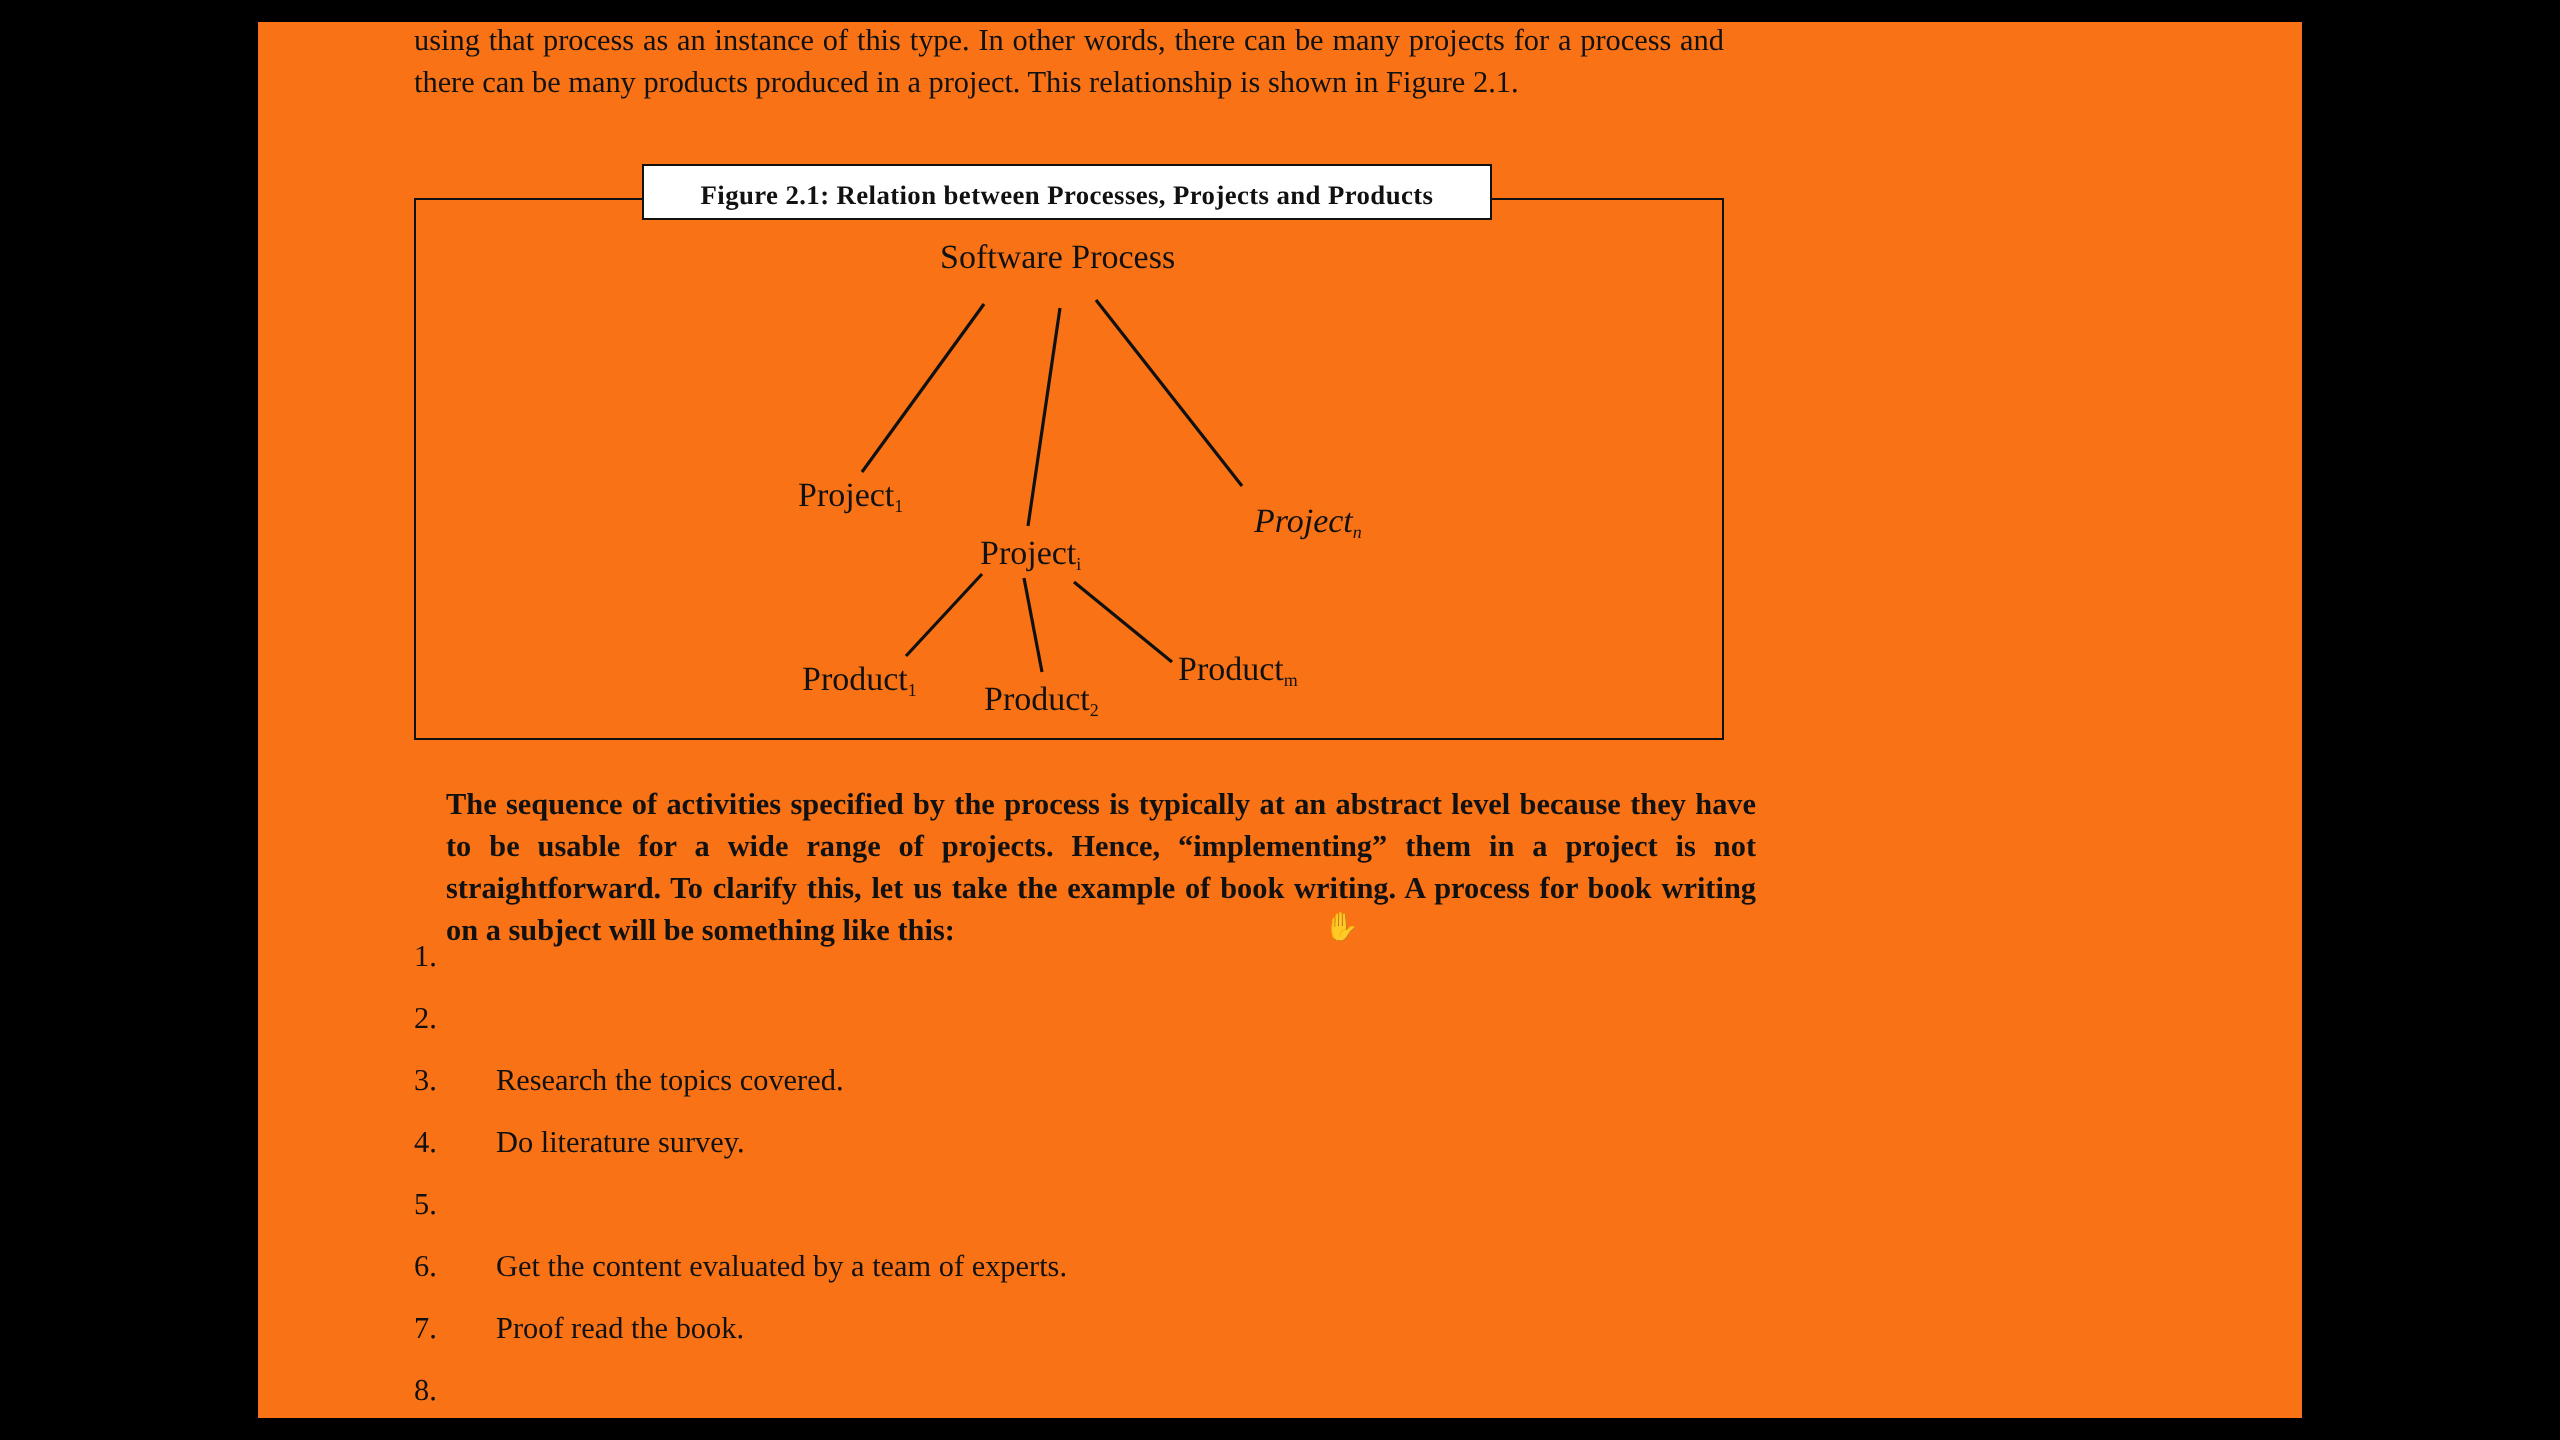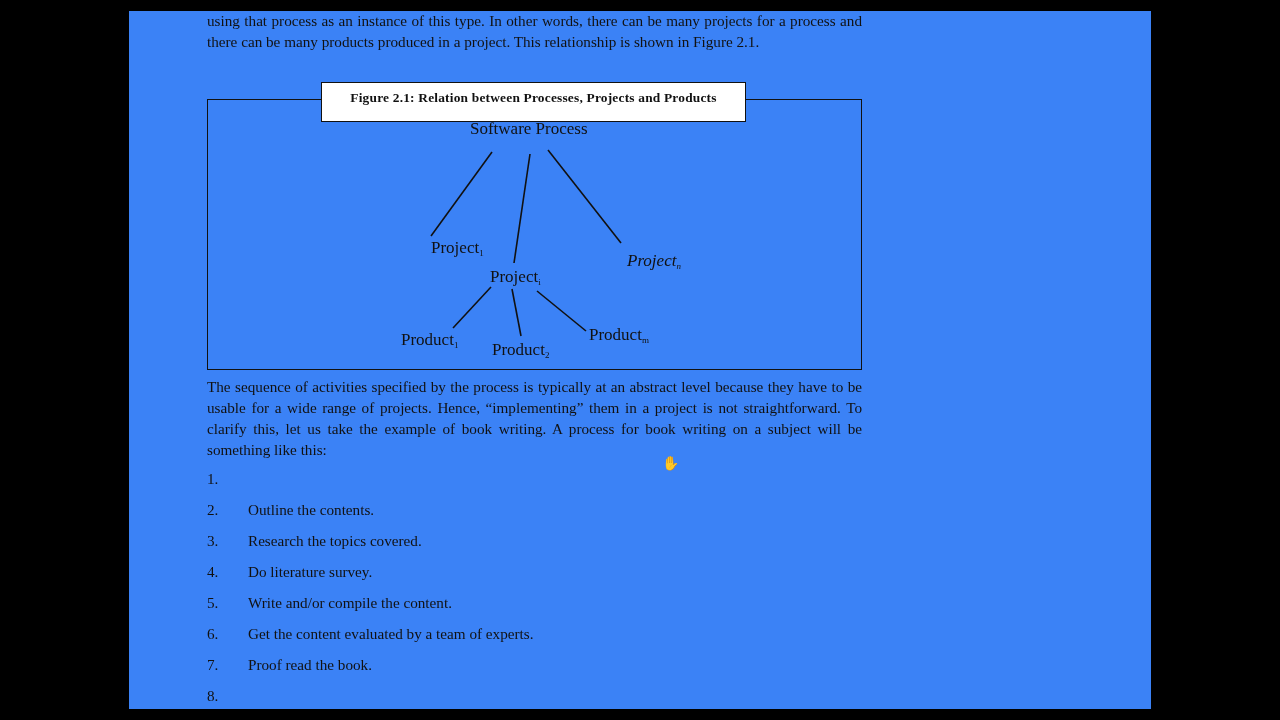--- a/index.html
+++ b/index.html
@@ -1,23 +1,23 @@
 <!DOCTYPE html>
 <html><head>
 <meta charset="utf-8">
 <style>
   html, body { margin:0; padding:0; }
   body { width:1280px; height:720px; background:#000; position:relative; overflow:hidden;
          font-family:"Liberation Serif","DejaVu Serif",serif; color:#111; }
-  .page { position:absolute; left:129px; top:11px; width:1022px; height:698px; background:#3b82f6; overflow:hidden; }
+  .page { position:absolute; left:129px; top:11px; width:1022px; height:698px; background:#f97316; overflow:hidden; }
   .para { position:absolute; left:78px; width:655px; font-size:15.2px; line-height:21px; text-align:justify; text-align-last:left; }
   .p1 { top:-1px; }
   .p2 { top:365px; }
   .figure-frame { position:absolute; left:78px; top:88px; width:653px; height:269px; border:1.5px solid #111; }
-  .figure-caption { position:absolute; left:192px; top:71px; width:425px; height:40px; background:#fff; border:1.5px solid #111;
+  .figure-caption { position:absolute; left:192px; top:71px; width:425px; height:28px; background:#fff; border:1.5px solid #111;
                     font-weight:bold; font-size:13.4px; line-height:30px; text-align:center; letter-spacing:0.2px; box-sizing:border-box; }
   .diagram { position:absolute; left:0; top:0; width:1022px; height:698px; pointer-events:none; }
   .node { position:absolute; font-size:17px; white-space:nowrap; line-height:20px; }
   .node sub { font-size:9px; vertical-align:-3px; }
   .list { position:absolute; left:78px; top:458px; width:655px; margin:0; padding:0; list-style:none; }
   .list li { height:31px; font-size:15.2px; line-height:20px; display:flex; }
   .list .num { width:41px; flex:none; }
   .cursor { position:absolute; left:533px; top:444px; font-size:14px; color:#222; }
 </style>
 </head>
@@ -35,49 +35,47 @@
       <line x1="401" y1="143" x2="385" y2="252"></line>
       <line x1="419" y1="139" x2="492" y2="232"></line>
       <line x1="362" y1="276" x2="324" y2="317"></line>
       <line x1="383" y1="278" x2="392" y2="325"></line>
       <line x1="408" y1="280" x2="457" y2="320"></line>
     </g>
   </svg>
 
   <div class="node" style="left:341px; top:108px;font-family:Liberation Serif, serif;">Software Process</div>
 
-  <div class="node" style="left:270px; top:227px;margin-left:32px;"><span>Project</span><sub>1</sub></div>
+  <div class="node" style="left:270px; top:227px;"><span>Project</span><sub>1</sub></div>
   <div class="node" style="left:361px; top:256px;"><span>Project</span><sub>i</sub></div>
   <div class="node" style="left:498px; top:240px;font-style:italic;"><span>Project</span><sub>n</sub></div>
 
   <div class="node" style="left:272px; top:319px;"><span>Product</span><sub>1</sub></div>
   <div class="node" style="left:363px; top:329px;"><span>Product</span><sub>2</sub></div>
   <div class="node" style="left:460px; top:314px;"><span>Product</span><sub>m</sub></div>
 
-  <p class="para p2" style="margin:0;">The sequence of activities specified by the process is typically at an abstract level because they have to be usable for a wide range of projects. Hence, “implementing” them in a project is not straightforward. To clarify this, let us take the example of book writing. A process for book writing on a subject will be something like this:</p>
+  <p class="para p2" style="margin:16px;font-weight:bold;">The sequence of activities specified by the process is typically at an abstract level because they have to be usable for a wide range of projects. Hence, “implementing” them in a project is not straightforward. To clarify this, let us take the example of book writing. A process for book writing on a subject will be something like this:</p>
 
   <ol class="list">
     <li>
         <span class="num">1.</span>
       </li>
     <li>
         <span class="num">2.</span>
-        <span>Outline the contents.</span>
       </li>
     <li>
         <span class="num">3.</span>
         <span>Research the topics covered.</span>
       </li>
     <li>
         <span class="num">4.</span>
         <span>Do literature survey.</span>
       </li>
     <li>
         <span class="num">5.</span>
-        <span>Write and/or compile the content.</span>
       </li>
     <li>
         <span class="num">6.</span>
         <span>Get the content evaluated by a team of experts.</span>
       </li>
     <li>
         <span class="num">7.</span>
         <span>Proof read the book.</span>
       </li>
     <li>

